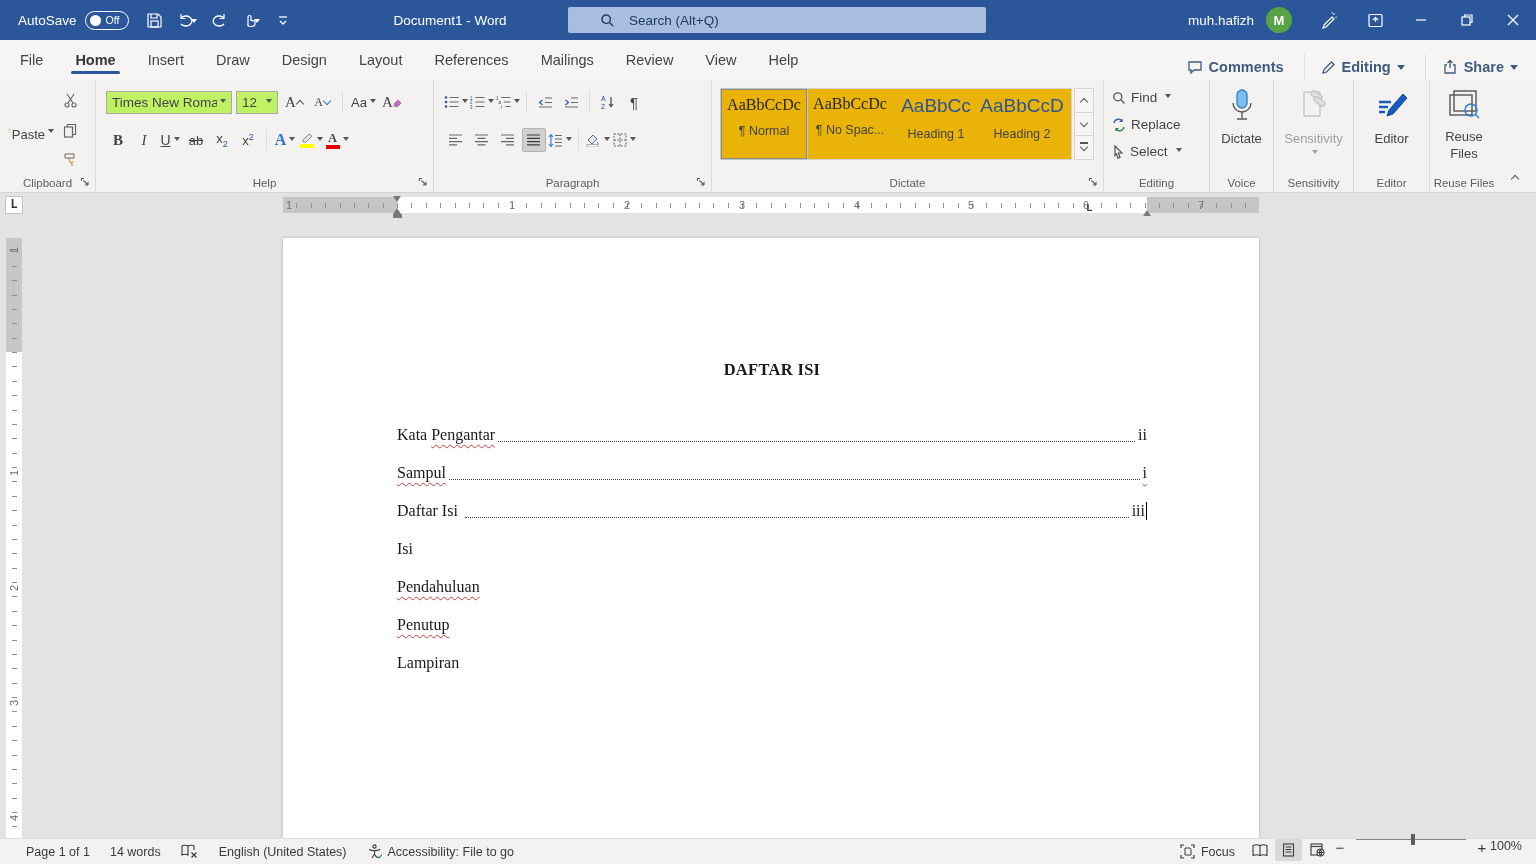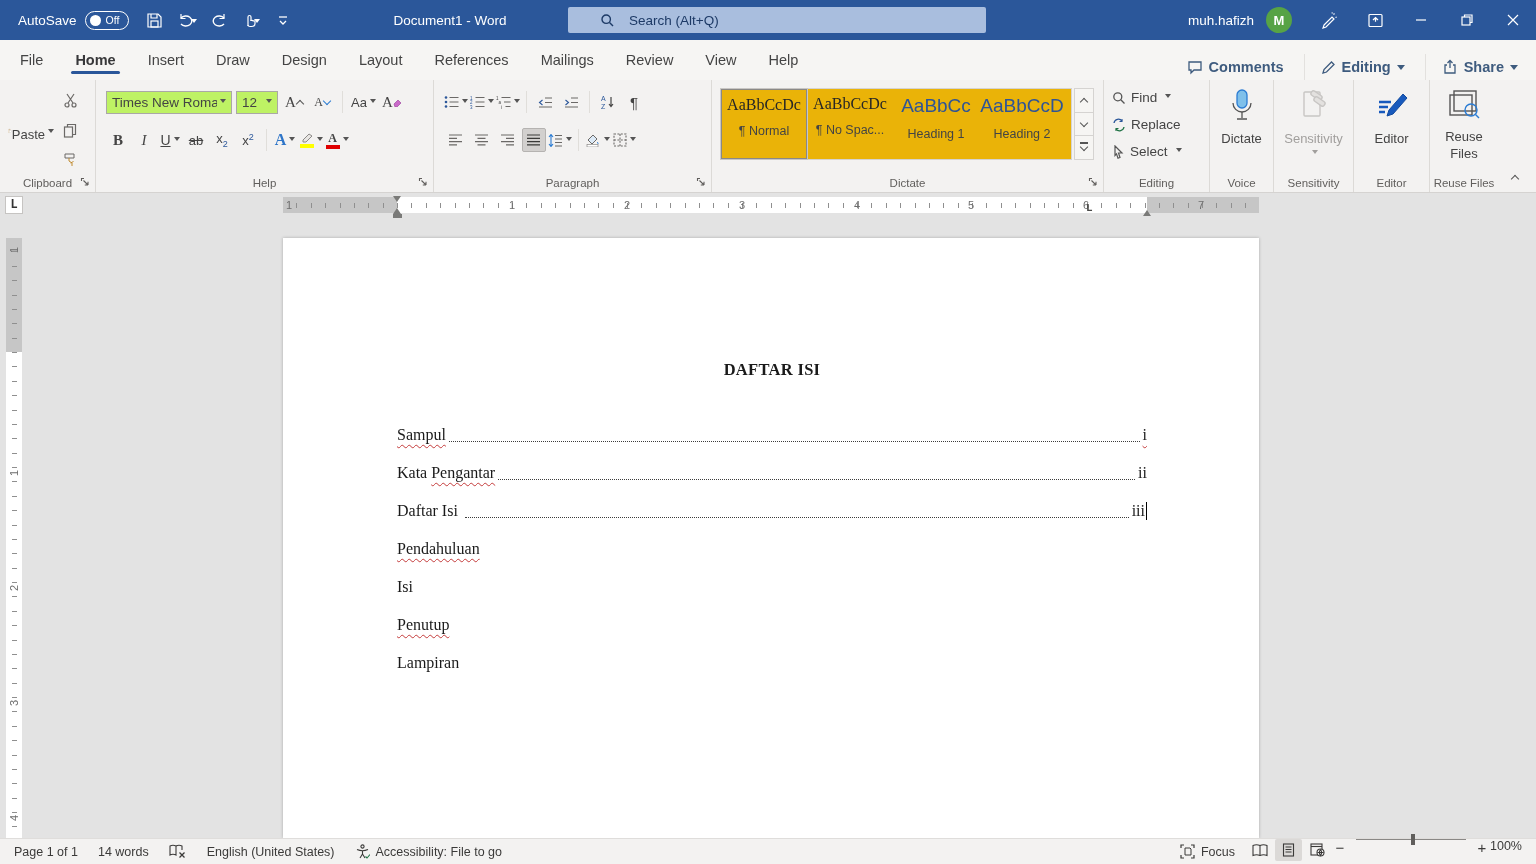--- a/index.html
+++ b/index.html
@@ -681,50 +681,50 @@
       <span class="vnum" style="top: 574px;">4</span>
     </div>
 </div>
 
 <div class="page">
   <div class="doc-content">
     <div class="doc-title">DAFTAR ISI</div>
     <div class="toc">
 
     <div class="toc-row">
+          <span>Kata </span>
+          <span class="sq">Pengantar</span>
+          <span class="dots"></span>
+          <span>ii</span>
+
+        </div>
+        <div class="toc-row">
           <span></span>
           <span class="sq">Sampul</span>
           <span class="dots"></span>
           <span class="sq">i</span>
-
-        </div>
-        <div class="toc-row">
-          <span>Kata </span>
-          <span class="sq">Pengantar</span>
-          <span class="dots"></span>
-          <span>ii</span>
 
         </div>
         <div class="toc-row">
           <span>Daftar Isi </span>
           <span class="sq"></span>
           <span class="dots"></span>
           <span>iii</span>
           <span class="caret-bar"></span>
         </div>
         <div class="toc-row">
+          <span>Isi</span>
+          <span class="sq"></span>
+
+          <span></span>
+
+        </div>
+        <div class="toc-row">
           <span></span>
           <span class="sq">Pendahuluan</span>
-
-          <span></span>
-
-        </div>
-        <div class="toc-row">
-          <span>Isi</span>
-          <span class="sq"></span>
 
           <span></span>
 
         </div>
         <div class="toc-row">
           <span></span>
           <span class="sq">Penutup</span>
 
           <span></span>
 
@@ -734,21 +734,21 @@
           <span class="sq"></span>
 
           <span></span>
 
         </div>
       </div>
   </div>
 </div>
 
 <div class="statusbar">
-  <div class="sb-item" style="padding-left:14px">
+  <div class="sb-item" style="padding-left:26px">
     <span>Page 1 of 1</span>
   </div>
   <div class="sb-item">
     <span>14 words</span>
   </div>
   <div class="sb-item">
     <svg width="18" height="15" viewBox="0 0 18 15" fill="none" stroke="#3b3a39" stroke-width="1.1">
         <path d="M1 2 c2-1 4-1 6 0 v9 c-2-1-4-1-6 0 Z"></path>
         <path d="M7 2 c2-1 4-1 6 0 v4"></path>
         <path d="M10.5 8.5 l5 5 M15.5 8.5 l-5 5" stroke-width="1.3"></path>

